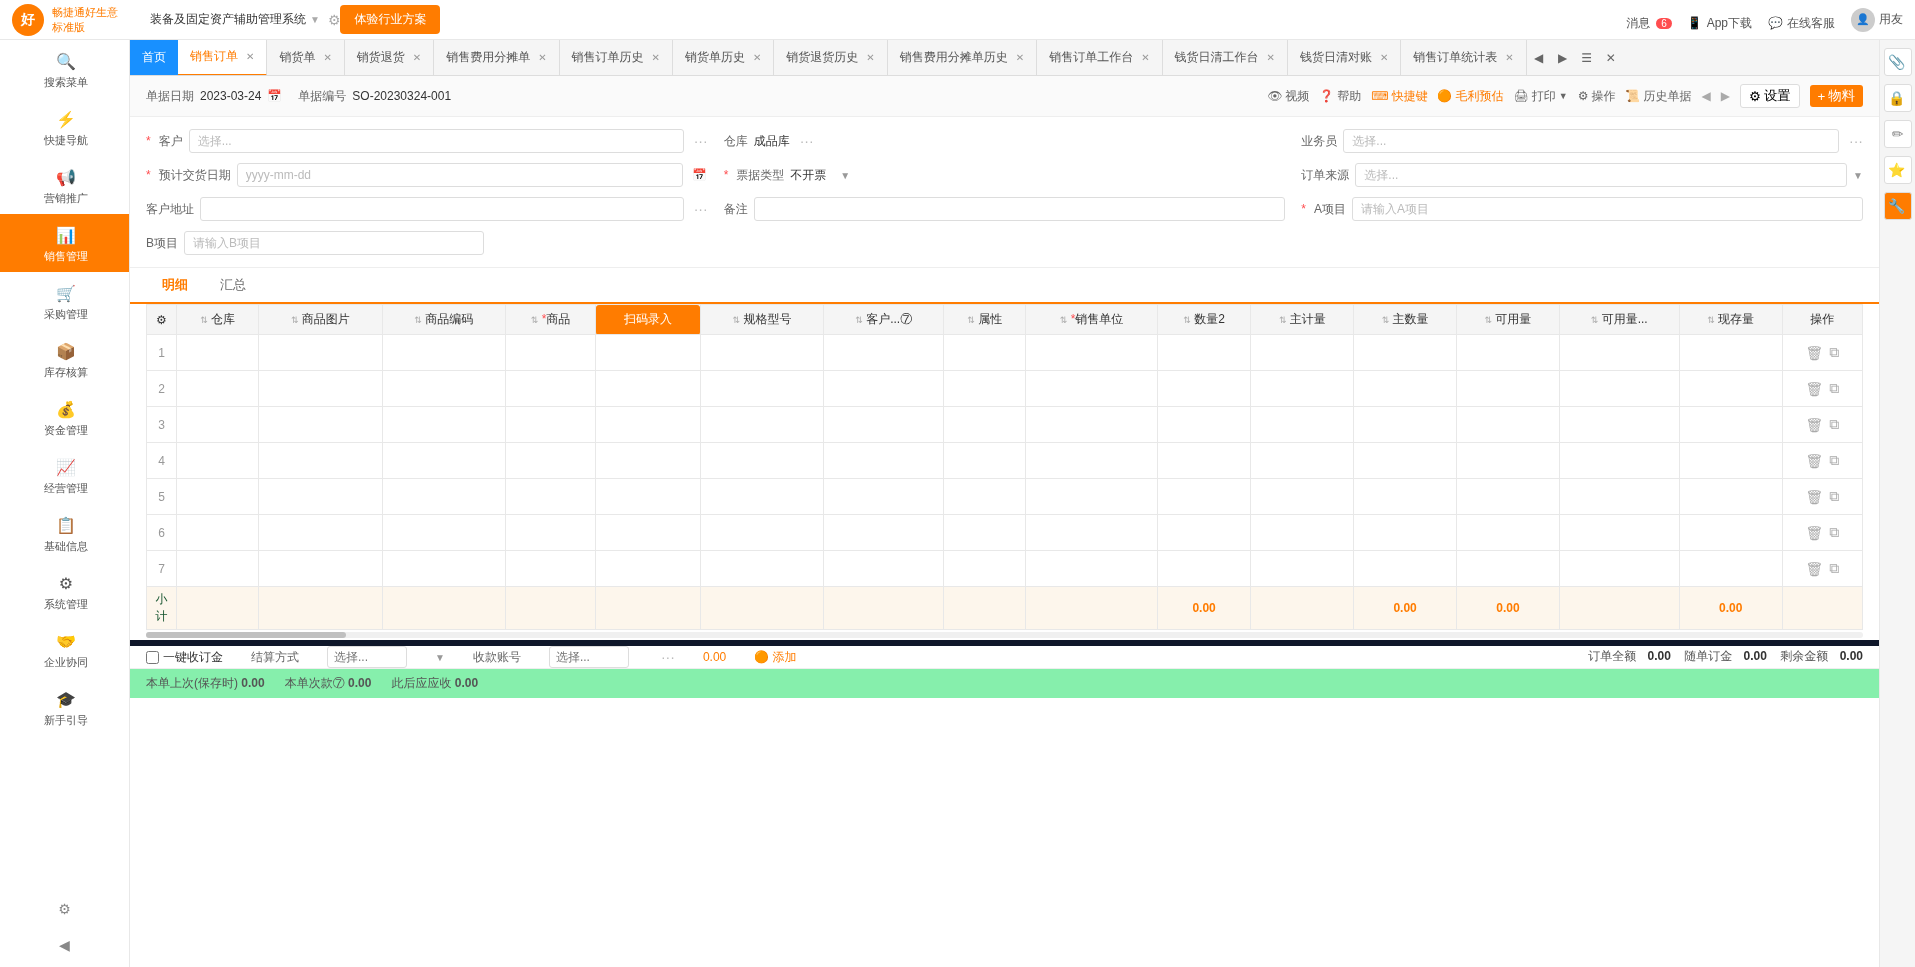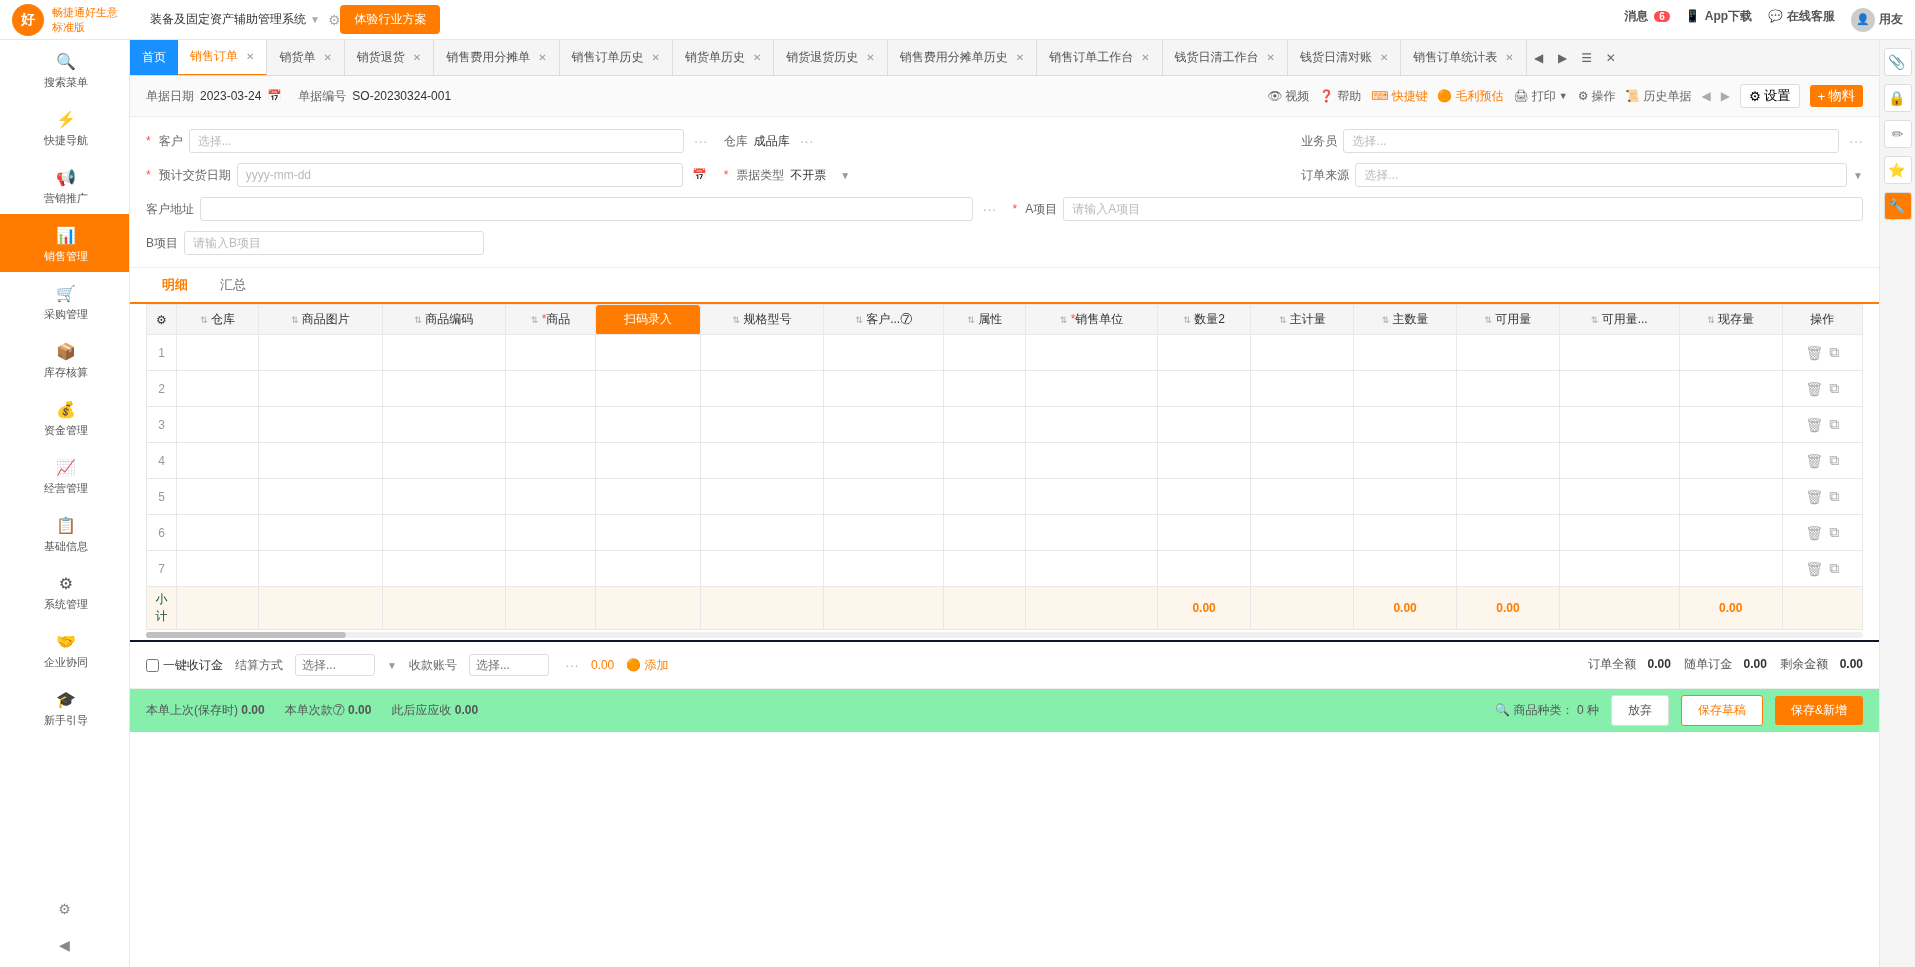--- a/index.html
+++ b/index.html
@@ -13,21 +13,21 @@
     .content-area { flex: 1; display: flex; flex-direction: column; overflow: hidden; }
     .tab-bar { height: 36px; background: #f5f5f5; display: flex; align-items: center; border-bottom: 1px solid #ddd; flex-shrink: 0; overflow: hidden; }
     .main-content { flex: 1; background: #fff; overflow: auto; padding: 0; }
 
     
     .logo-area { display: flex; align-items: center; gap: 8px; width: 130px; }
     .logo-icon { width: 32px; height: 32px; background: #ff7c00; border-radius: 50%; display: flex; align-items: center; justify-content: center; color: #fff; font-weight: bold; font-size: 14px; flex-shrink: 0; }
     .logo-text { font-size: 11px; color: #ff7c00; line-height: 1.3; }
     .system-title { margin-left: 8px; font-size: 13px; color: #333; display: flex; align-items: center; gap: 4px; }
     .system-title-text { font-size: 12px; }
-    .top-bar-right { margin-left: auto; display: flex; align-items: flex-start; gap: 16px; font-size: 12px; color: #555; font-weight: bold; }
+    .top-bar-right { margin-left: auto; display: flex; align-items: flex-end; gap: 16px; font-size: 12px; color: #555; }
     .btn-industry { background: #ff7c00; color: #fff; border: none; padding: 6px 14px; border-radius: 4px; cursor: pointer; font-size: 12px; }
     .top-bar-icon { display: flex; align-items: center; gap: 4px; cursor: pointer; color: #555; }
     .badge { background: #ff4d4f; color: #fff; border-radius: 10px; padding: 0 5px; font-size: 10px; margin-left: 2px; }
     .user-avatar { width: 24px; height: 24px; border-radius: 50%; background: #ccc; display: inline-flex; align-items: center; justify-content: center; font-size: 11px; }
 
     
     .sidebar-item { display: flex; flex-direction: column; align-items: center; padding: 12px 0 8px; cursor: pointer; color: #555; font-size: 11px; gap: 4px; border-left: 3px solid transparent; }
     .sidebar-item.active { background: #ff7c00; color: #fff; border-left-color: #ff7c00; }
     .sidebar-item.active .si-icon { color: #fff; }
     .si-icon { font-size: 16px; }
@@ -101,21 +101,21 @@
     
     .right-panel { width: 36px; background: #f5f5f5; border-left: 1px solid #e8e8e8; display: flex; flex-direction: column; align-items: center; padding: 8px 0; gap: 8px; flex-shrink: 0; }
     .right-panel-icon { width: 28px; height: 28px; display: flex; align-items: center; justify-content: center; cursor: pointer; color: #888; font-size: 14px; border: 1px solid #ddd; background: #fff; border-radius: 3px; }
 
     
     .scroll-bar-container { height: 10px; padding: 0 16px; display: flex; align-items: center; }
     .scroll-track { background: #f0f0f0; height: 6px; flex: 1; border-radius: 3px; }
     .scroll-thumb { background: #c0c0c0; height: 6px; width: 200px; border-radius: 3px; }
 
     
-    .payment-row { padding: 12px 16px; display: flex; align-items: center; gap: 12px; border-top: 2px solid #0f172a; font-size: 12px; }
+    .payment-row { padding: 0 16px; display: flex; align-items: center; gap: 28px; border-top: 6px solid #0f172a; font-size: 12px; }
     .pay-val { color: #ff7c00; }
   </style>
 </head>
 <body>
 
 <div class="app-container">
 
   <div class="top-bar">
     <div class="logo-area">
       <div class="logo-icon">好</div>
@@ -363,20 +363,24 @@
             </div>
           </div>
 
           <div class="form-row">
             <div class="form-field">
               <span class="form-field-label">客户地址</span>
               <input class="form-input" type="text" style="flex: 2 1 0%;">
               <span class="form-dots">···</span>
             </div>
             <div class="form-field">
+              <span class="form-field-label">备注</span>
+              <input class="form-input" type="text" style="flex: 2 1 0%;">
+            </div>
+            <div class="form-field">
               <span class="required-star">*</span>
               <span class="form-field-label">A项目</span>
               <input class="form-input" type="text" style="flex: 2 1 0%;" placeholder="请输入A项目">
             </div>
           </div>
 
           <div class="form-row">
             <div class="form-field">
               <span class="form-field-label">B项目</span>
               <input class="form-input" type="text" style="flex: 1 1 0%; max-width: 300px;" placeholder="请输入B项目">
@@ -678,31 +682,20 @@
             <strong>0.00</strong>
           </span>
           <span>
             <span>本单次款⑦</span>
             <strong>0.00</strong>
           </span>
           <span>
             <span>此后应应收</span>
             <strong>0.00</strong>
           </span>
-          <div class="bottom-right">
-            <span>
-              <span>🔍</span>
-              <span>商品种类：</span>
-              <span>0</span>
-              <span>种</span>
-            </span>
-            <button class="btn-discard">放弃</button>
-            <button class="btn-save-draft">保存草稿</button>
-            <button class="btn-save-new">保存&amp;新增</button>
-          </div>
         </div>
       </div>
     </div>
 
     <div class="right-panel">
       <div class="right-panel-icon">📎</div>
       <div class="right-panel-icon">🔒</div>
       <div class="right-panel-icon">✏</div>
       <div class="right-panel-icon">⭐</div>
       <div class="right-panel-icon" style="background:#ff7c00;color:#fff;">🔧</div>

